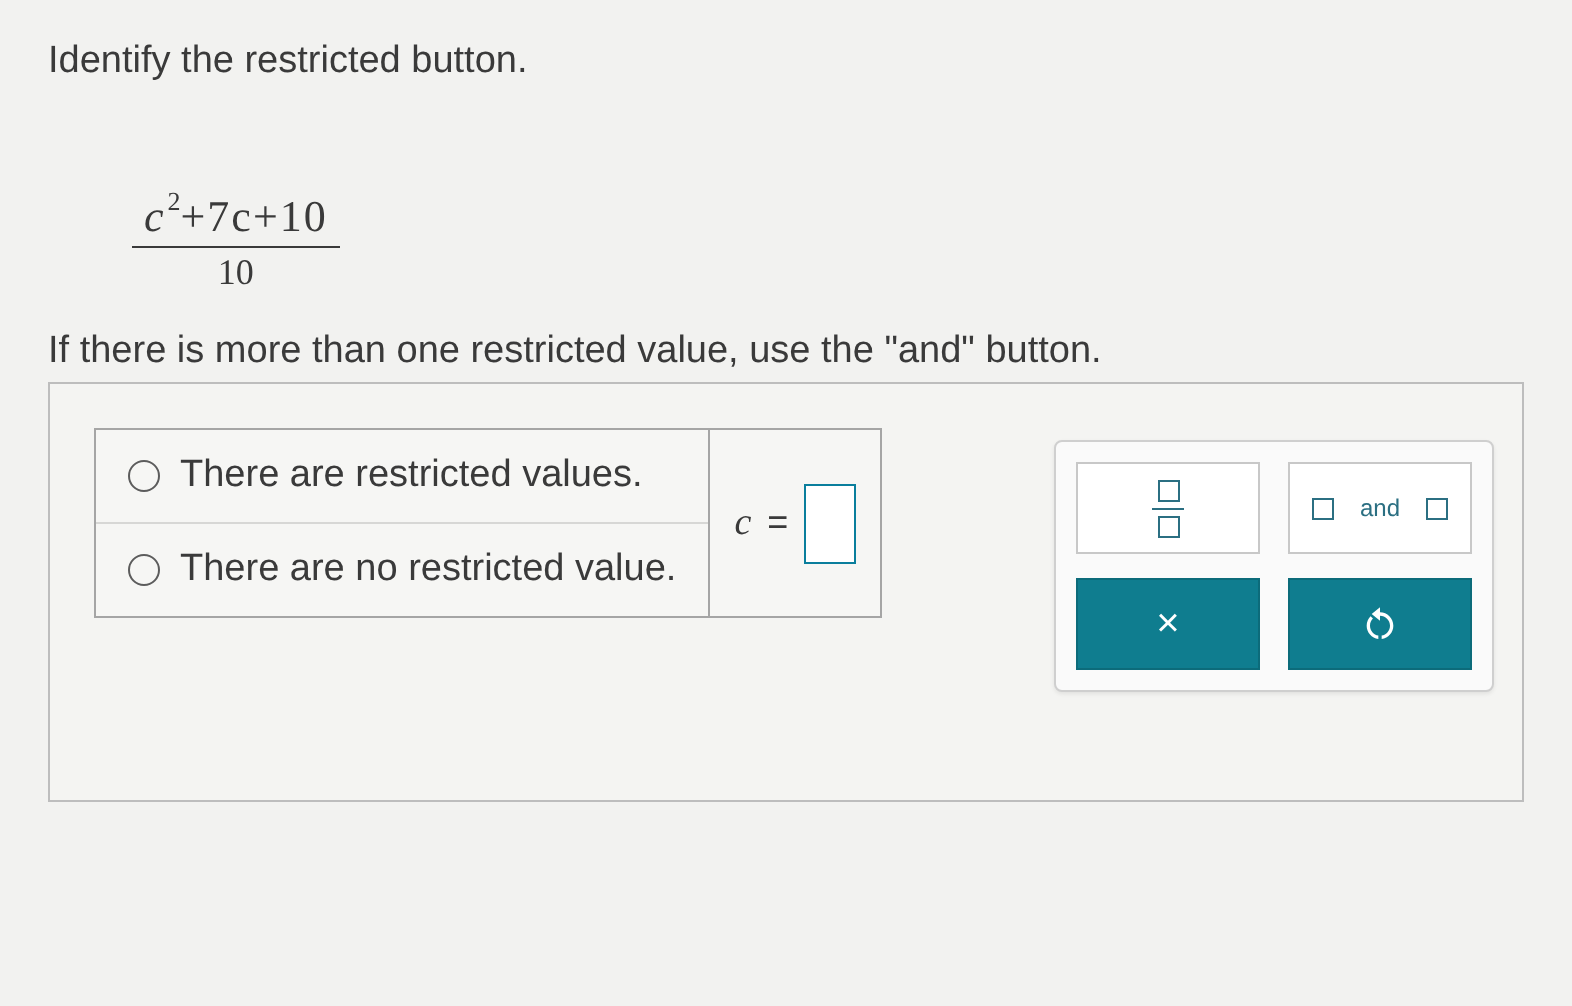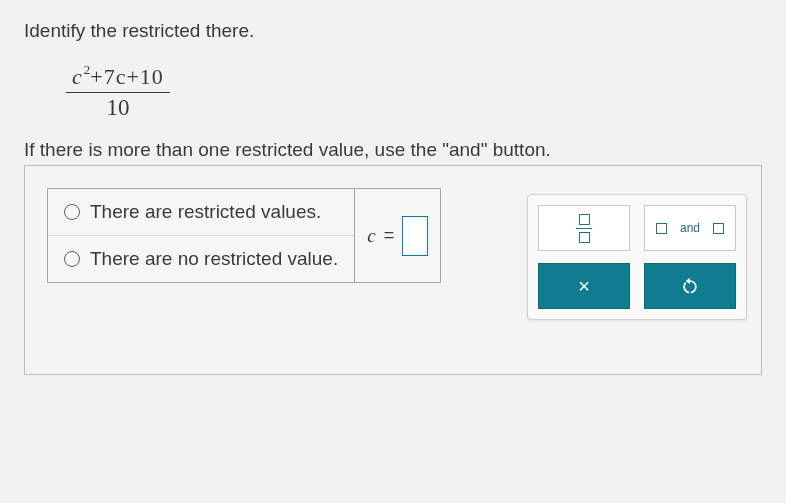--- a/index.html
+++ b/index.html
@@ -19,24 +19,25 @@
     font-family: 'Times New Roman', serif;
     font-style: italic;
     display: inline-block;
     text-align: center;
   }
   .expr .num {
     border-bottom: 1.5px solid #3a3a3a;
     padding: 0 6px 2px 6px;
     font-size: 22px;
     letter-spacing: 1px;
+    margin-top: 31px;
   }
   .expr sup { font-size: 13px; font-style: normal; position: relative; top:-2px; left:1px;}
   .expr .nrm { font-style: normal; }
-  .expr .den { padding-top: 2px; font-size: 23px; font-style: normal; }
+  .expr .den { padding-top: 2px; font-size: 18px; font-style: normal; }
   .hint { margin-bottom: 4px; }
   .panel {
     border: 1.5px solid #bdbdbd;
     background: #f4f4f2;
     padding: 22px 22px 40px 22px;
     position: relative;
     min-height: 210px;
   }
   .inner-row { display: flex; align-items: stretch; gap: 0; }
   .choices {
@@ -107,21 +108,21 @@
     cursor:pointer; font-size:20px;
     border:1px solid #0c6b7a;
   }
   .act-btn svg { width:20px; height:20px; fill:#fff; }
 </style>
 </head>
 <body>
 
 
 
-<div class="prompt">Identify the restricted there.</div>
+<div class="prompt">Identify the restricted button.</div>
 
 <div class="expr">
   <div class="num">
     <span>c</span><sup class="nrm">2</sup><span class="nrm">+7c+10</span>
   </div>
   <div class="den">10</div>
 </div>
 
 <div class="hint">If there is more than one restricted value, use the "and" button.</div>
 

